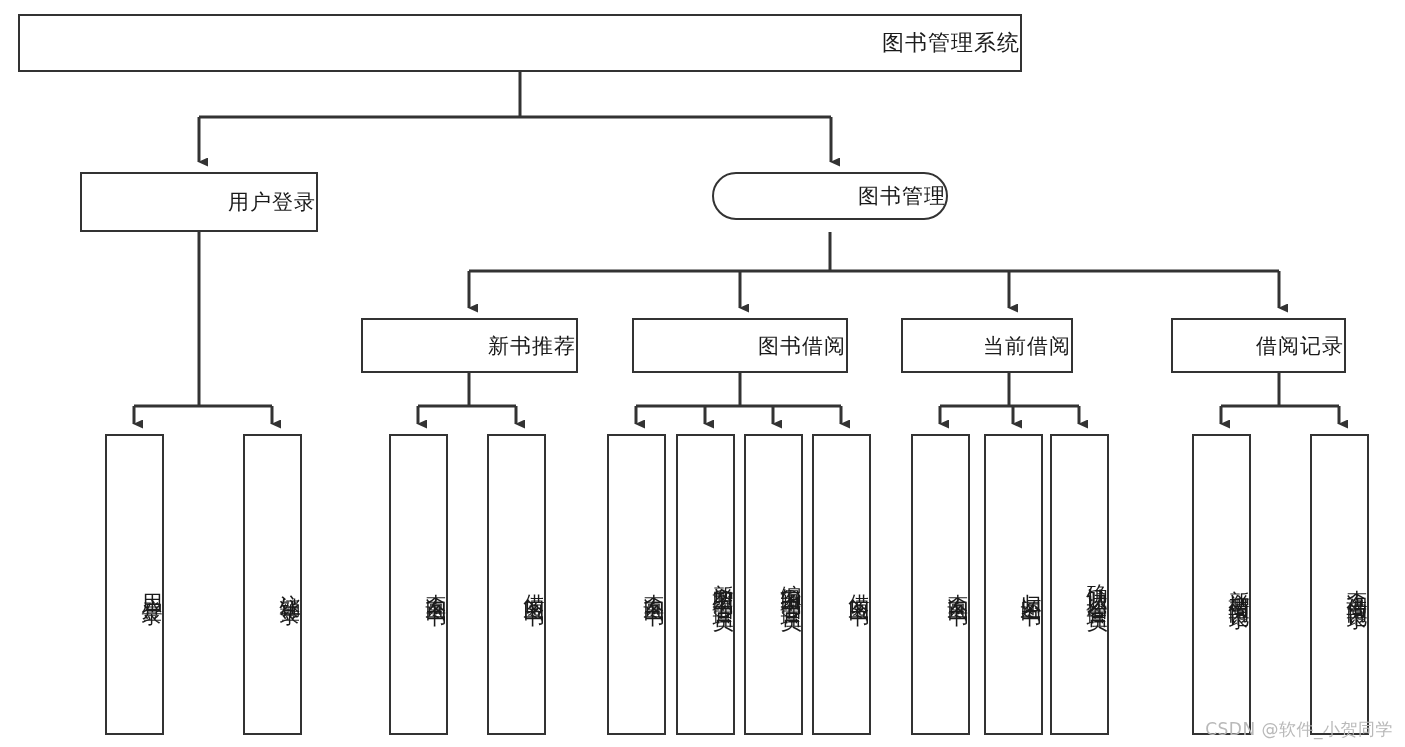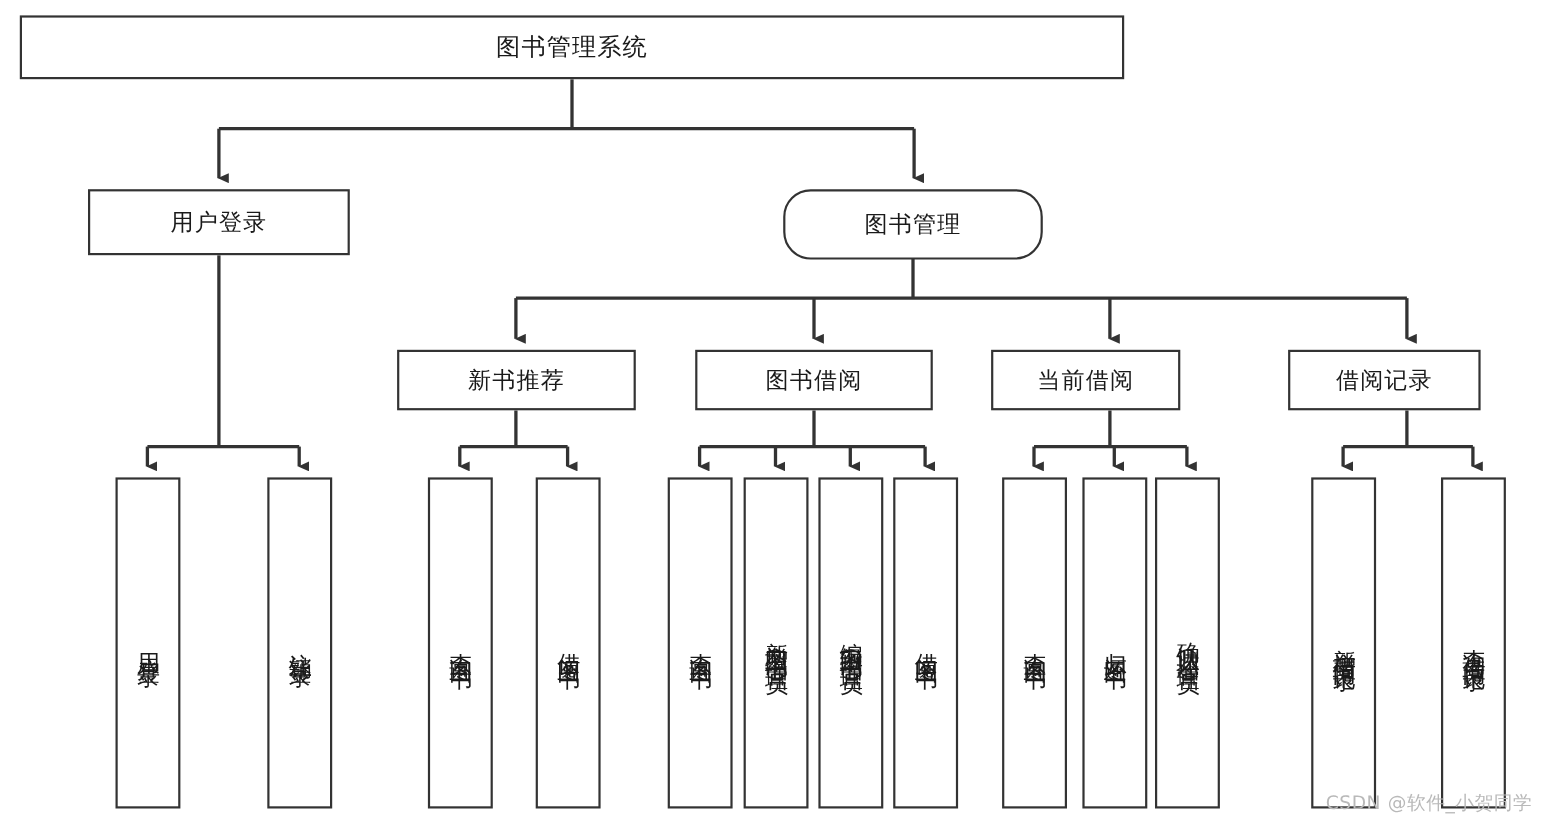--- a/index.html
+++ b/index.html
@@ -26,21 +26,21 @@
     height: 747px;
     pointer-events: none;
   }
   .node {
     position: absolute;
     box-sizing: border-box;
     background: #ffffff;
     border: 2px solid #333333;
     display: flex;
     align-items: center;
-    justify-content: center;
+    justify-content: flex-end;
     color: #1a1a1a;
     z-index: 2;
   }
   .node.h {
     font-size: 21px;
     letter-spacing: 1px;
   }
   .node.v {
     font-size: 21px;
   }
@@ -125,21 +125,21 @@
     </g>
   </svg>
 
   <div class="node h root" style="left:18px; top:14px; width:1004px; height:58px;">
     <span>图书管理系统</span>
   </div>
 
   <div class="node h" style="left:80px; top:172px; width:238px; height:60px;">
     <span>用户登录</span>
   </div>
-  <div class="node h" style="left:712px; top:172px; width:236px; height:64px;border-radius:25px;">
+  <div class="node h" style="left:712px; top:172px; width:236px; height:48px;border-radius:25px;">
     <span>图书管理</span>
   </div>
 
   <div class="node h" style="left:632px; top:318px; width:216px; height:55px;">
     <span>图书借阅</span>
   </div>
   <div class="node h" style="left:361px; top:318px; width:217px; height:55px;">
     <span>新书推荐</span>
   </div>
   <div class="node h" style="left:901px; top:318px; width:172px; height:55px;">

